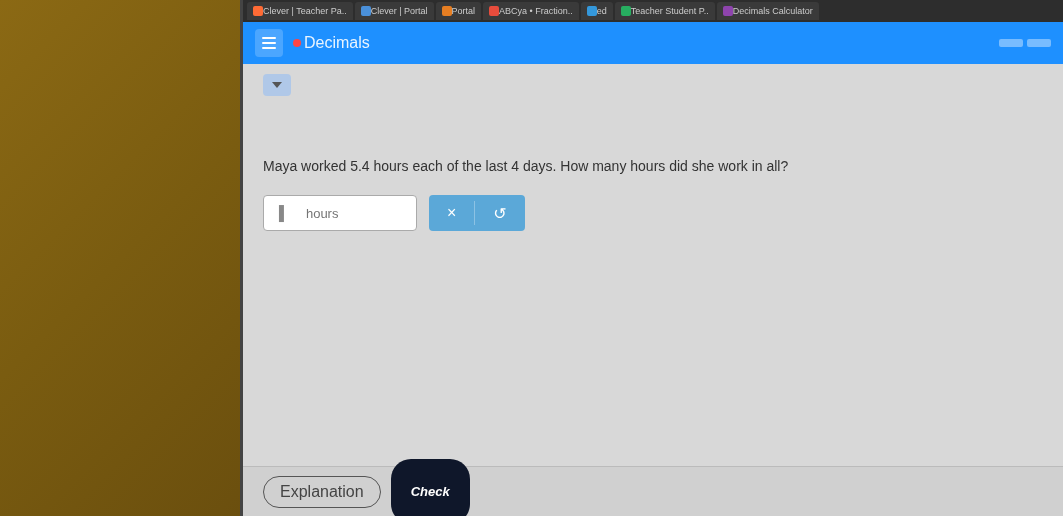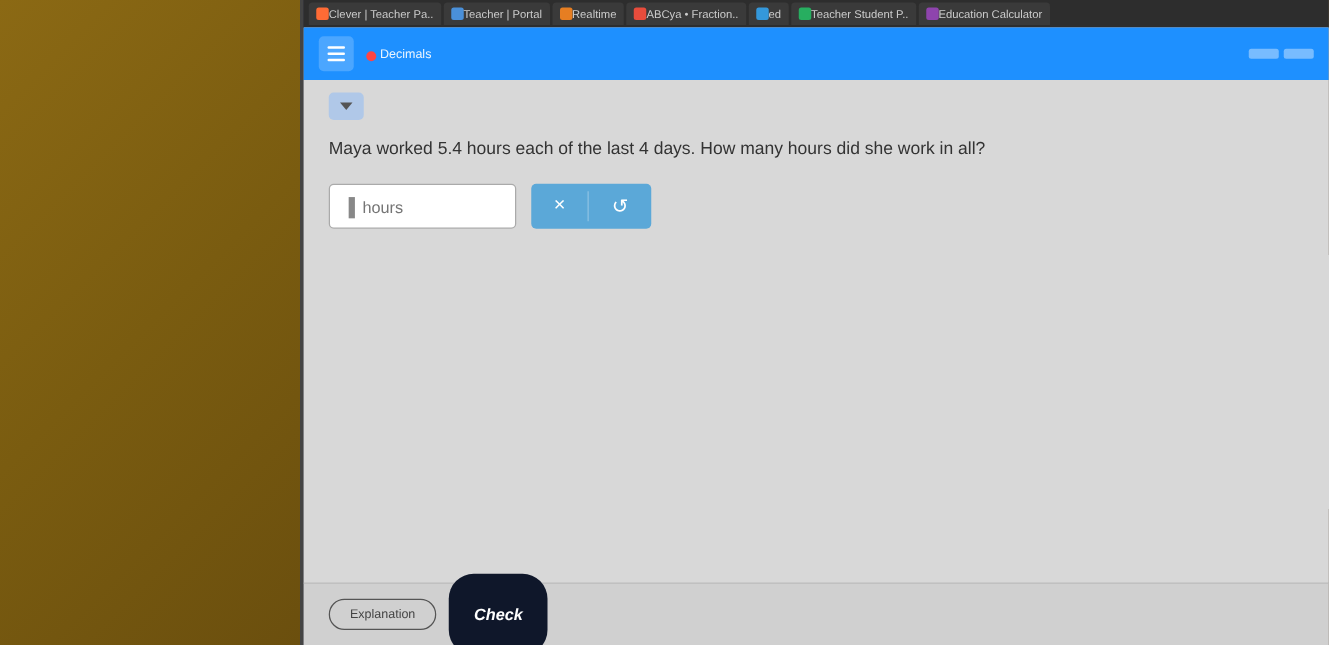--- a/index.html
+++ b/index.html
@@ -113,24 +113,24 @@
       background: white;
       border-radius: 1px;
     }
 
     .header-text-group {
       display: flex;
       flex-direction: column;
     }
 
     .header-breadcrumb {
-      font-size: 10px;
+      font-size: 16px;
       color: rgba(255,255,255,0.9);
       display: flex;
-      align-items: flex-end;
+      align-items: center;
       gap: 3px;
     }
 
     .breadcrumb-dot {
       width: 8px;
       height: 8px;
       border-radius: 50%;
       background: #ff4444;
       display: inline-block;
     }
@@ -185,20 +185,21 @@
       border-right: 5px solid transparent;
       border-top: 6px solid #555;
     }
 
     
     .question-text {
       font-size: 14px;
       color: #333;
       margin-bottom: 18px;
       line-height: 1.5;
+      margin-top: 48px;
     }
 
     
     .answer-row {
       display: flex;
       align-items: center;
       gap: 12px;
       margin-bottom: 20px;
     }
 
@@ -219,20 +220,21 @@
       margin-right: 6px;
     }
 
     .answer-input {
       border: none;
       outline: none;
       font-size: 13px;
       color: #555;
       background: transparent;
       width: 100px;
+      margin-left: 16px;
     }
 
     
     .action-buttons {
       display: flex;
       background: #5ba8d8;
       border-radius: 4px;
       overflow: hidden;
       height: 36px;
     }
@@ -269,21 +271,21 @@
       padding: 0 20px;
       gap: 10px;
       border-top: 1px solid #bbb;
     }
 
     .explanation-btn {
       background: transparent;
       border: 1.5px solid #555;
       border-radius: 20px;
       padding: 6px 16px;
-      font-size: 10px;
+      font-size: 16px;
       color: #444;
       cursor: pointer;
     }
 
     .check-btn {
       background: #0f172a;
       border: none;
       border-radius: 20px;
       padding: 25px 20px;
       font-size: 13px;
@@ -300,41 +302,41 @@
 
 <div class="monitor-area">
 
   <div class="browser-tabs">
     <div class="browser-tab">
       <div class="tab-icon clever"></div>
       <span>Clever | Teacher Pa..</span>
     </div>
     <div class="browser-tab">
       <div class="tab-icon portal"></div>
-      <span>Teacher | Portal</span>
+      <span>Clever | Portal</span>
     </div>
     <div class="browser-tab">
       <div class="tab-icon classes"></div>
-      <span>Realtime</span>
+      <span>Portal</span>
     </div>
     <div class="browser-tab">
       <div class="tab-icon abcya"></div>
       <span>ABCya • Fraction..</span>
     </div>
     <div class="browser-tab">
       <div class="tab-icon ed"></div>
       <span>ed</span>
     </div>
     <div class="browser-tab">
       <div class="tab-icon realtime"></div>
       <span>Teacher Student P..</span>
     </div>
     <div class="browser-tab">
       <div class="tab-icon fraction"></div>
-      <span>Education Calculator</span>
+      <span>Decimals Calculator</span>
     </div>
   </div>
 
   <div class="browser-content">
 
     <div class="app-header">
       <button class="hamburger-btn">
         <div class="hamburger-lines">
           <div class="hamburger-line"></div>
           <div class="hamburger-line"></div>

